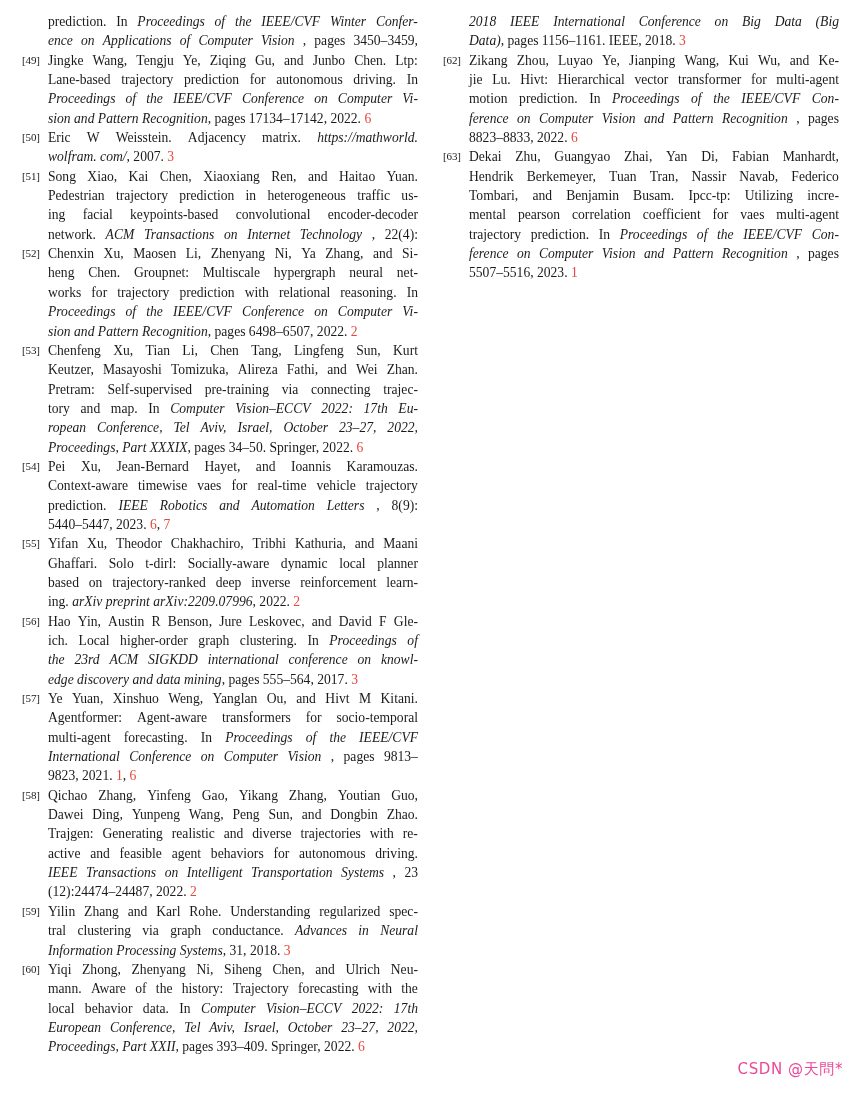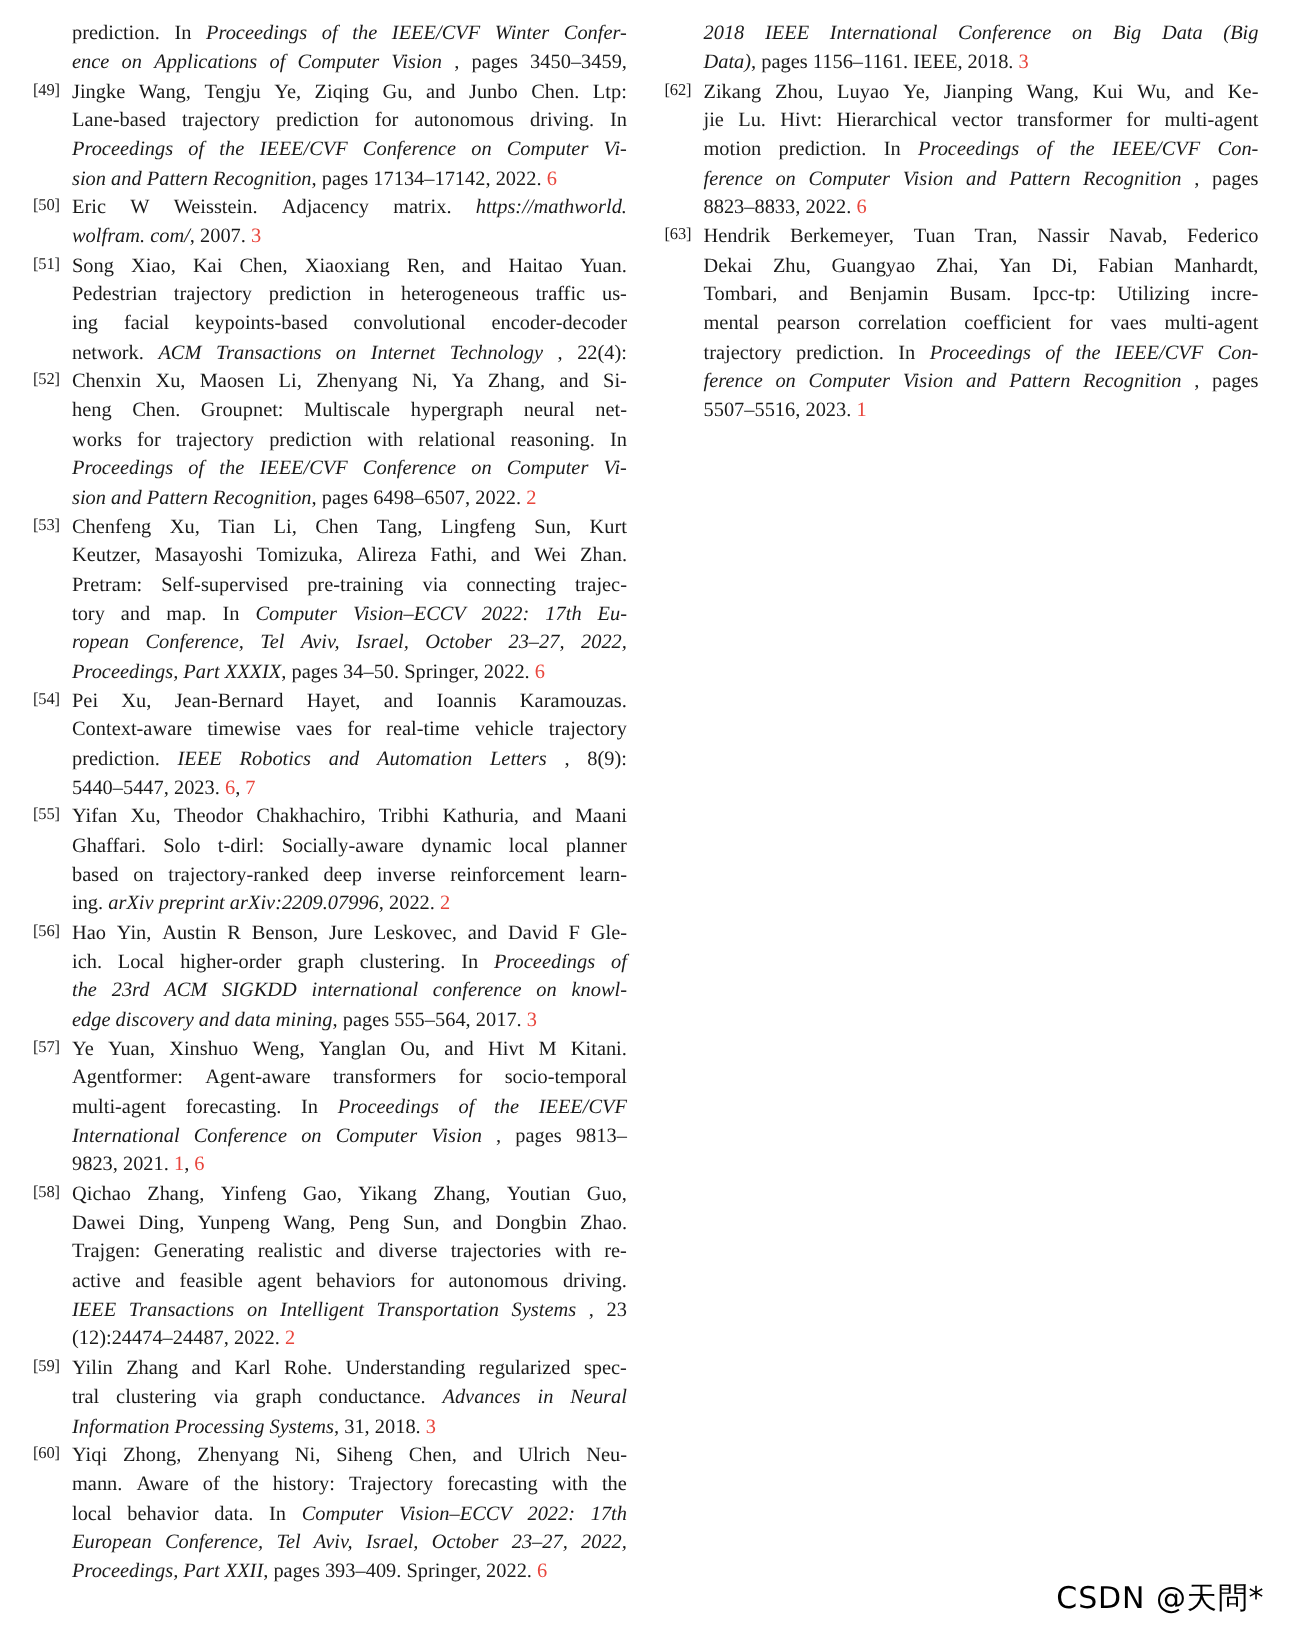--- a/index.html
+++ b/index.html
@@ -75,22 +75,22 @@
   .cite {
     color: #e8453c;
     font-style: normal;
   }
 
   .watermark {
     position: absolute;
     right: 22px;
     bottom: 16px;
     font-family: "DejaVu Sans", "Liberation Sans", sans-serif;
-    font-size: 20px;
-    color: #000000;
+    font-size: 15px;
+    color: #ec4899;
     letter-spacing: 0.6px;
     user-select: none;
   }
 </style>
 </head>
 <body>
 
 <div class="page">
 
   <div class="column left" id="col-left">
@@ -661,39 +661,39 @@
             <span class="wd">,</span>
             <span class="wd">pages</span>
           </span>
           <span class="tline"><span>8823–8833, 2022. </span><span class="cite">6</span></span>
         </div>
       </div>
       <div class="ref-entry">
         <span class="ref-label">[63]</span>
         <div class="ref-body">
           <span class="tline just">
-            <span class="wd">Hendrik</span>
-            <span class="wd">Berkemeyer,</span>
-            <span class="wd">Tuan</span>
-            <span class="wd">Tran,</span>
-            <span class="wd">Nassir</span>
-            <span class="wd">Navab,</span>
-            <span class="wd">Federico</span>
-          </span>
-          <span class="tline just">
             <span class="wd">Dekai</span>
             <span class="wd">Zhu,</span>
             <span class="wd">Guangyao</span>
             <span class="wd">Zhai,</span>
             <span class="wd">Yan</span>
             <span class="wd">Di,</span>
             <span class="wd">Fabian</span>
             <span class="wd">Manhardt,</span>
           </span>
           <span class="tline just">
+            <span class="wd">Hendrik</span>
+            <span class="wd">Berkemeyer,</span>
+            <span class="wd">Tuan</span>
+            <span class="wd">Tran,</span>
+            <span class="wd">Nassir</span>
+            <span class="wd">Navab,</span>
+            <span class="wd">Federico</span>
+          </span>
+          <span class="tline just">
             <span class="wd">Tombari,</span>
             <span class="wd">and</span>
             <span class="wd">Benjamin</span>
             <span class="wd">Busam.</span>
             <span class="wd">Ipcc-tp:</span>
             <span class="wd">Utilizing</span>
             <span class="wd">incre-</span>
           </span>
           <span class="tline just">
             <span class="wd">mental</span>

